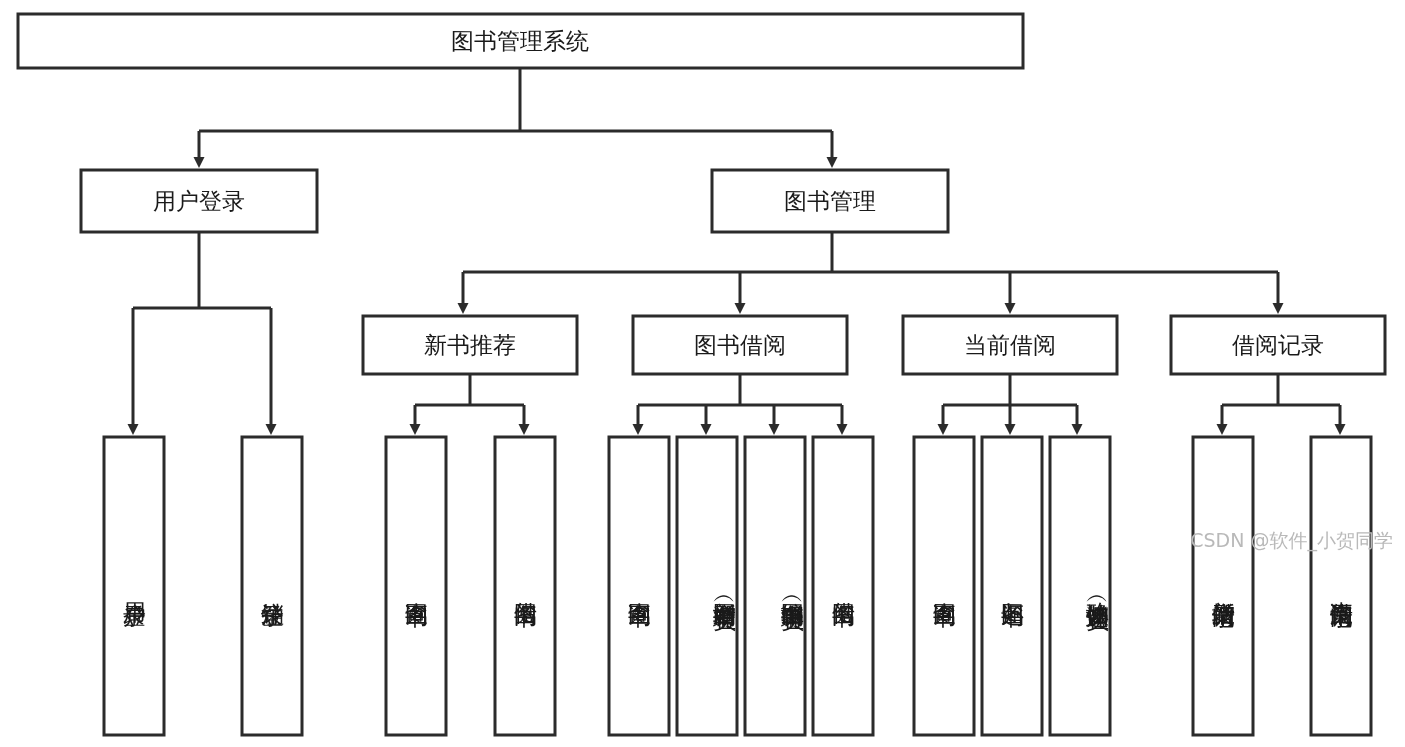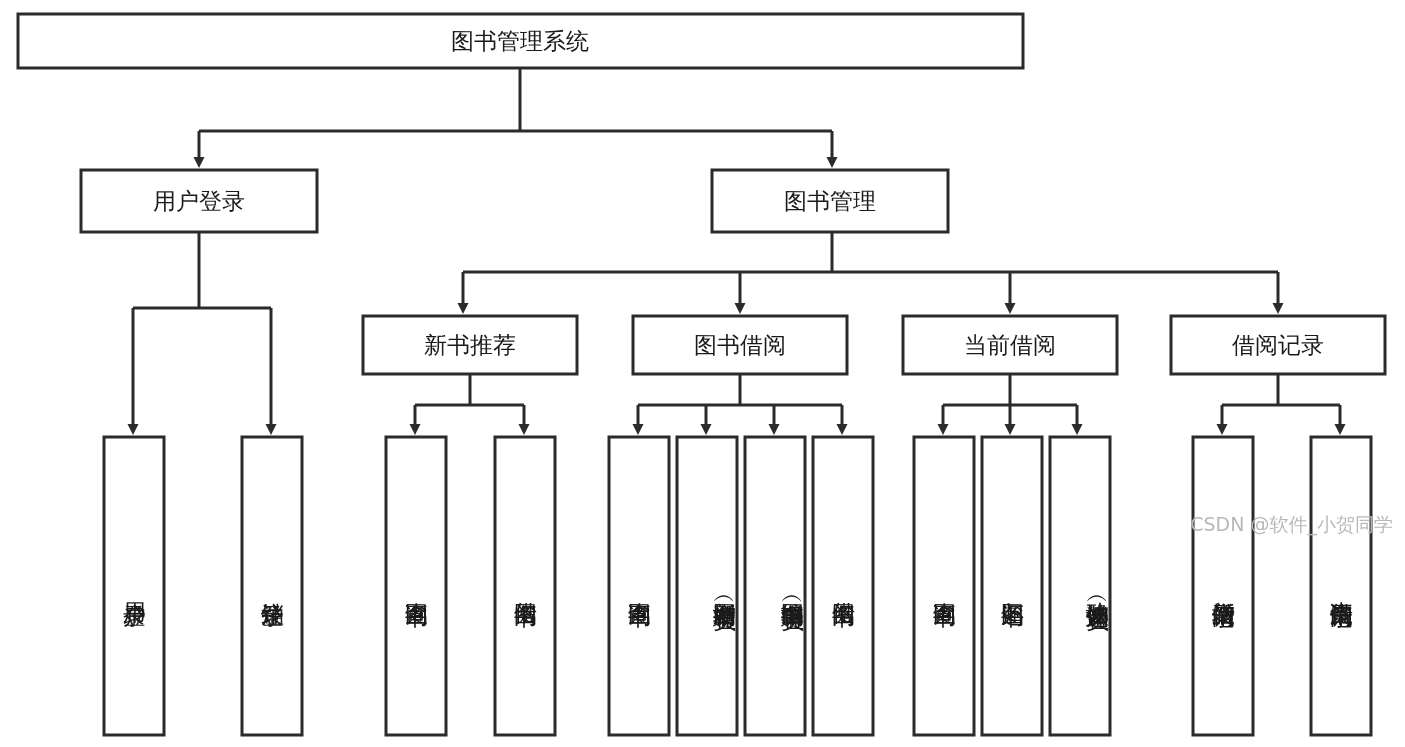--- a/index.html
+++ b/index.html
@@ -231,15 +231,15 @@
   <div class="node-label-v" style="left:745px; top:437px; width:60px; height:298px; display:flex; align-items:flex-start; justify-content:center; padding-top:4px; box-sizing:border-box;">编辑图书（管理员）</div>
   <div class="node-label-v" style="left:813px; top:437px; width:60px; height:298px; display:flex; align-items:center; justify-content:center;">借阅图书</div>
 
   <div class="node-label-v" style="left:914px; top:437px; width:60px; height:298px; display:flex; align-items:center; justify-content:center;">查询图书</div>
   <div class="node-label-v" style="left:982px; top:437px; width:60px; height:298px; display:flex; align-items:center; justify-content:center;">归还图书</div>
   <div class="node-label-v" style="left:1050px; top:437px; width:60px; height:298px; display:flex; align-items:flex-start; justify-content:center; padding-top:4px; box-sizing:border-box;">确认归还（管理员）</div>
 
   <div class="node-label-v" style="left:1193px; top:437px; width:60px; height:298px; display:flex; align-items:center; justify-content:center;">新增借阅记录</div>
   <div class="node-label-v" style="left:1311px; top:437px; width:60px; height:298px; display:flex; align-items:center; justify-content:center;">查询借阅记录</div>
 
-  <div class="watermark" style="right:12px; bottom:22px;">CSDN @软件_小贺同学</div>
+  <div class="watermark" style="right:12px; bottom:6px;">CSDN @软件_小贺同学</div>
 
 </div>
 
 </body></html>

